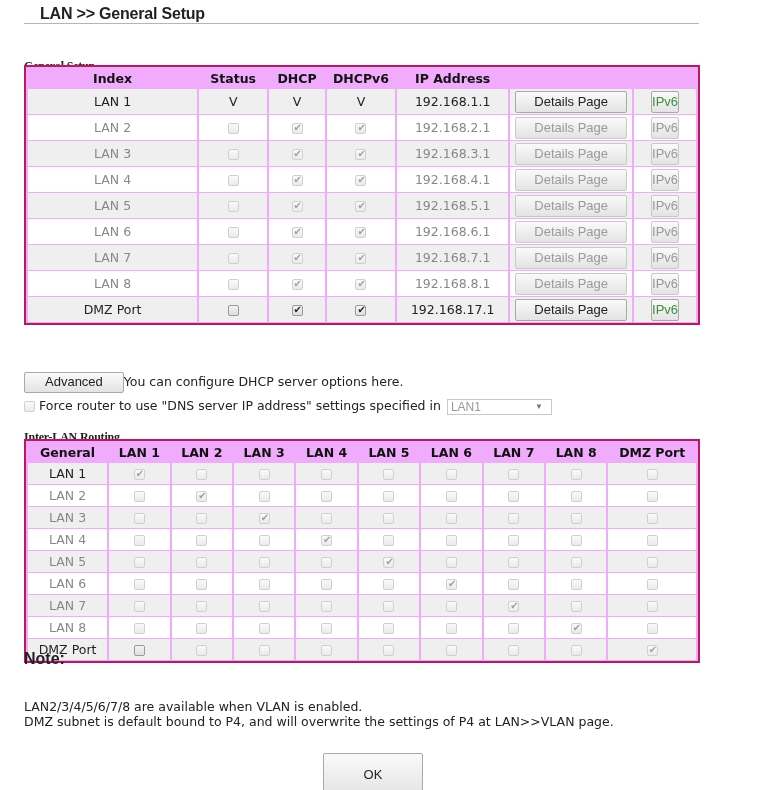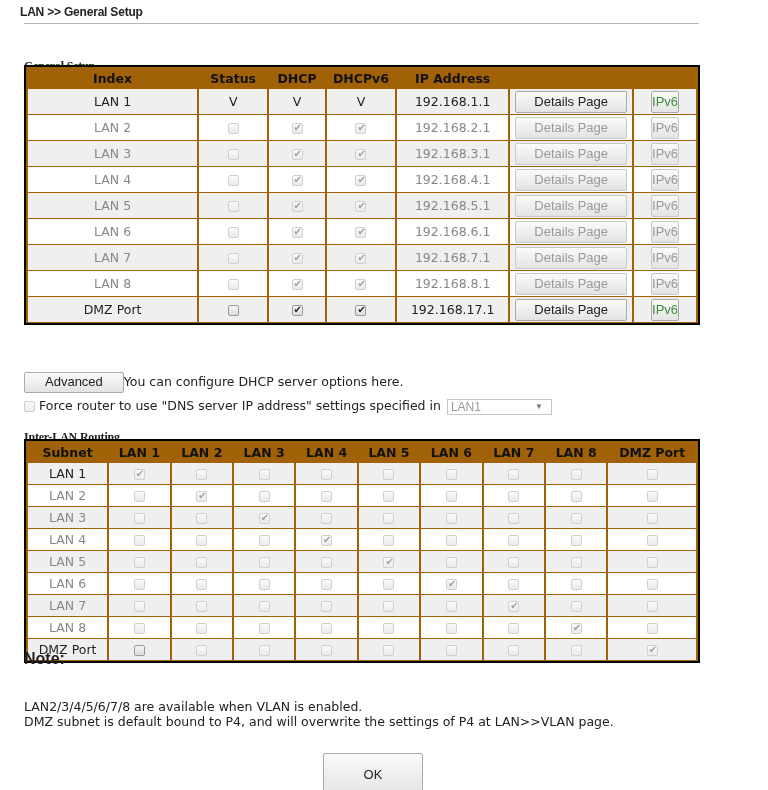--- a/index.html
+++ b/index.html
@@ -1,25 +1,25 @@
 <!DOCTYPE html>
 <html><head>
 <meta charset="utf-8">
 <style>
   html, body { margin: 0; padding: 0; background: #ffffff; }
   body { width: 768px; height: 790px; position: relative; overflow: hidden;
          font-family: "DejaVu Sans", sans-serif; font-size: 12px; color: #000; }
-  .page-title { position: absolute; left: 20px; top: 5px; font-family: "Liberation Sans", sans-serif;
-                font-weight: bold; font-size: 12px; color: #222; letter-spacing: -0.2px; }
+  .page-title { position: absolute; left: 40px; top: 5px; font-family: "Liberation Sans", sans-serif;
+                font-weight: bold; font-size: 16px; color: #222; letter-spacing: -0.2px; }
   .rule { position: absolute; left: 24px; top: 23px; width: 675px; height: 0; border-top: 1px solid #b5b5b5; }
   .section-label { position: absolute; font-family: Liberation Serif, serif; font-weight: bold;
                    font-size: 12px; color: #222; letter-spacing: -0.2px; margin-top: 9px; }
 
-  table.grid { position: absolute; border: 2px solid #000000; border-collapse: separate;
-               border-spacing: 2px 1px; background: #a16207; }
+  table.grid { position: absolute; border: 2px solid #be185d; border-collapse: separate;
+               border-spacing: 2px 1px; background: #f0abfc; }
   table.grid th { font-family: "DejaVu Sans", sans-serif; font-weight: bold; font-size: 12.5px;
                   color: #111; padding: 0; height: 20px; text-align: center; }
   table.grid td { padding: 0; height: 25px; text-align: center; font-size: 12.5px; color: #888; }
   table.grid tr.odd td { background: #efefef; }
   table.grid tr.even td { background: #ffffff; }
   table.grid td.enabled { color: #222; }
 
   #gs-table { left: 24px; top: 65px; width: 676px; }
   #il-table { left: 24px; top: 439px; width: 676px; }
   #il-table td { height: 21px; }
@@ -185,21 +185,21 @@
       <col style="width:58px">
       <col style="width:58px">
       <col style="width:58px">
       <col style="width:58px">
       <col style="width:58px">
       <col style="width:58px">
       <col style="width:84px">
   </colgroup>
   <thead>
       <tr id="il-head">
-        <th>Subnet</th>
+        <th>General</th>
         <th>LAN 1</th>
         <th>LAN 2</th>
         <th>LAN 3</th>
         <th>LAN 4</th>
         <th>LAN 5</th>
         <th>LAN 6</th>
         <th>LAN 7</th>
         <th>LAN 8</th>
         <th>DMZ Port</th>
       </tr>

